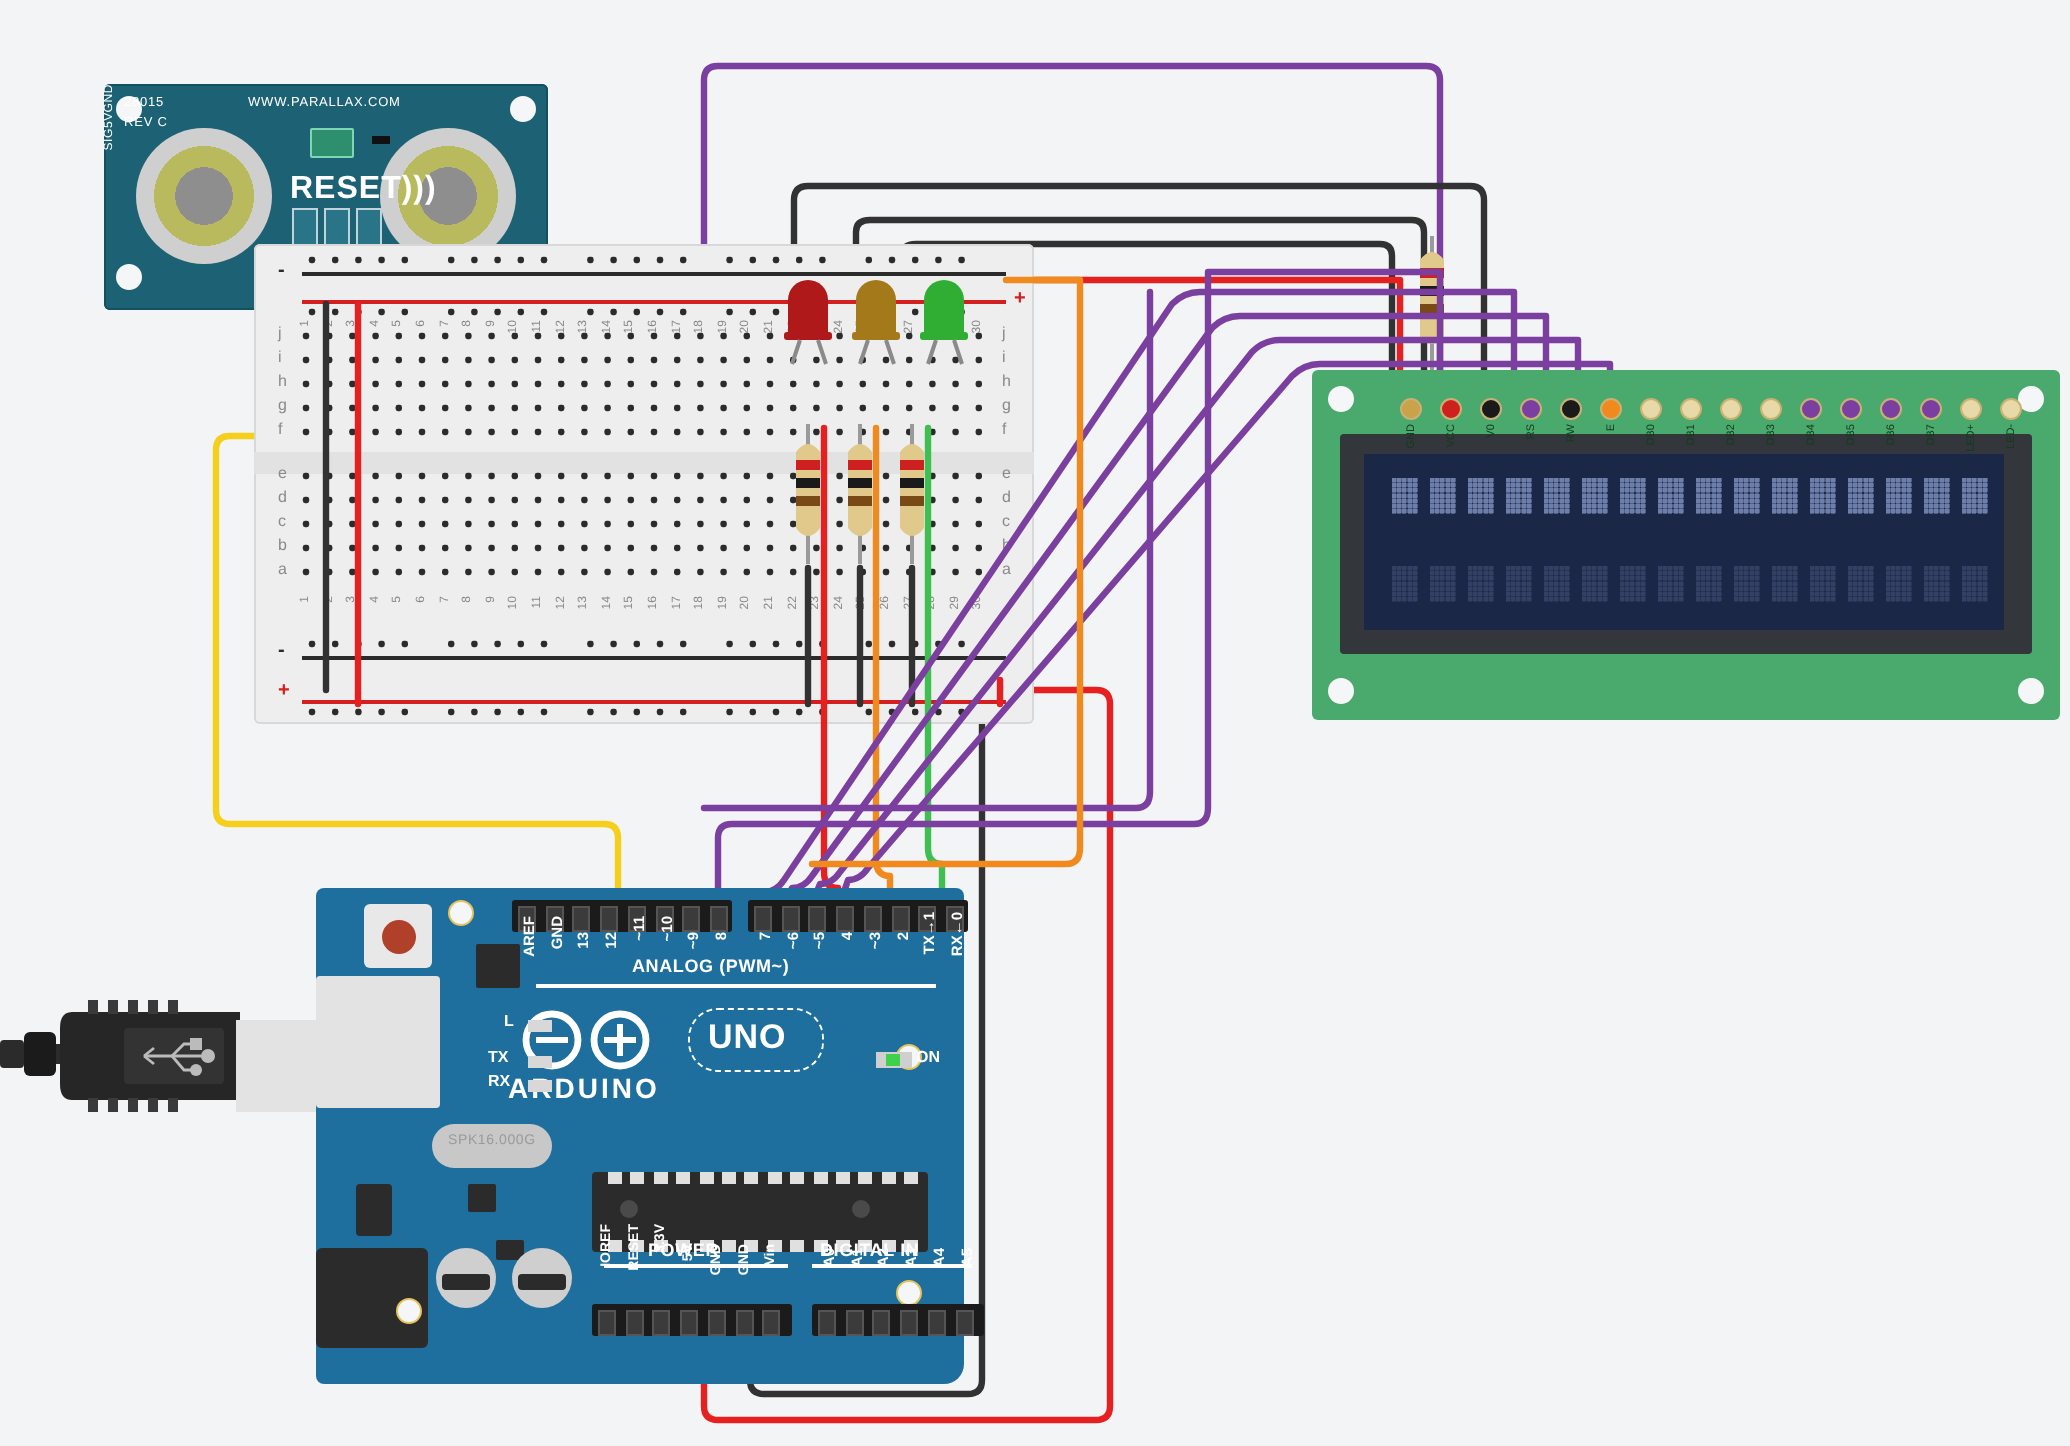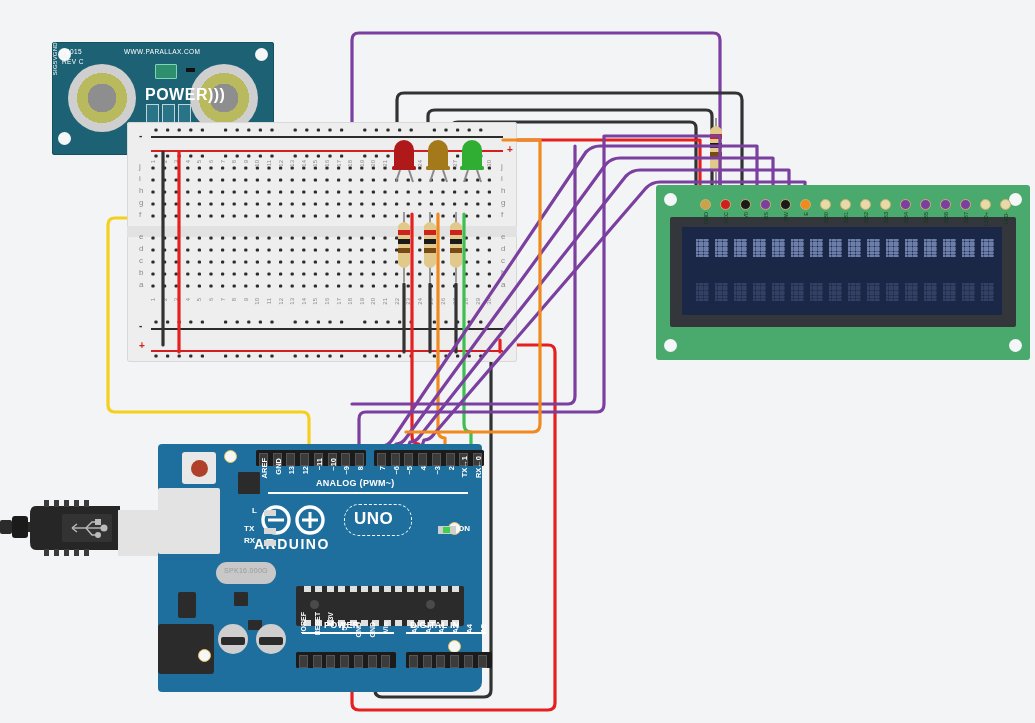--- a/index.html
+++ b/index.html
@@ -87,21 +87,21 @@
     <div class="hole" style="left:203px;top:6px;"></div>
     <div class="hole" style="left:6px;top:90px;"></div>
     <div class="hole" style="left:203px;top:90px;"></div>
 
     <div class="can" style="left:16px;top:22px;"></div>
     <div class="can" style="left:138px;top:22px;"></div>
 
     <div class="small" style="left:10px;top:6px;">28015</div>
     <div class="small" style="left:10px;top:16px;">REV C</div>
     <div class="small" style="left:72px;top:6px;">WWW.PARALLAX.COM</div>
-    <div class="pingtxt" style="left:93px;top:44px;">POWER)))</div>
+    <div class="pingtxt" style="left:93px;top:44px;">RESET)))</div>
 
     <div class="xtal" style="left:103px;top:22px;"></div>
     <div class="blk" style="left:134px;top:26px;width:9px;height:4px;"></div>
 
     <div class="blk" style="left:88px;top:92px;width:4px;height:4px;"></div>
     <div class="blk" style="left:88px;top:98px;width:4px;height:4px;"></div>
     <div class="blk" style="left:129px;top:92px;width:4px;height:4px;"></div>
     <div class="blk" style="left:129px;top:98px;width:4px;height:4px;"></div>
 
     <div class="pinpad" style="left:94px;top:62px;"></div>

